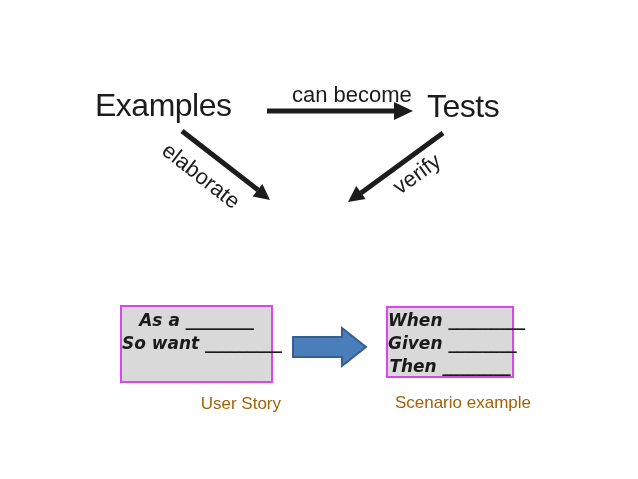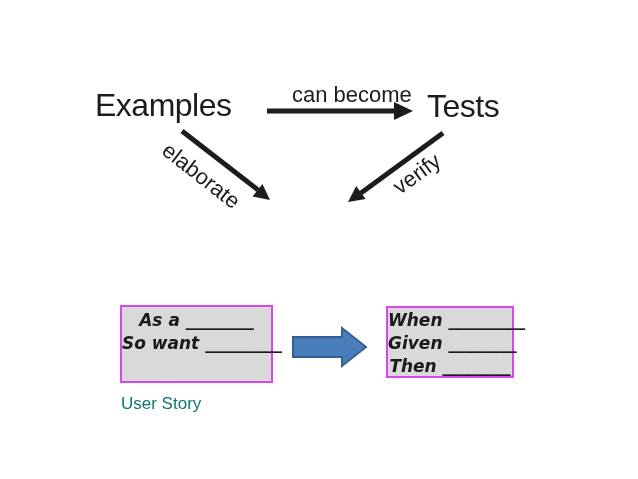--- a/index.html
+++ b/index.html
@@ -41,22 +41,22 @@
     font-size:17px;
     line-height:23px;
     color:#1a1a1a;
     text-align:center;
     white-space:nowrap;
   }
   .caption{
     position:absolute;
     font-size:17px;
     line-height:20px;
-    color:#0f766e;
-    text-align:left;
+    color:#a16207;
+    text-align:right;
     white-space:nowrap;
   }
 </style>
 </head>
 <body>
 
 <div class="slide" style="background: rgb(255, 255, 255);">
 
   <svg id="arrow-layer" width="638" height="479" viewBox="0 0 638 479">
 
@@ -93,14 +93,15 @@
     <div class="card-line">As a ________</div>
     <div class="card-line">So want _________</div>
   </div>
   <div class="caption" style="left:121px;top:394px;width:160px;">User Story</div>
 
   <div class="card" style="left:386px;top:306px;width:128px;height:72px;padding-top:1px;">
     <div class="card-line">When _________</div>
     <div class="card-line">Given ________</div>
     <div class="card-line">Then ________</div>
   </div>
+  <div class="caption" style="left:371px;top:393px;width:160px;">Scenario example</div>
 
 </div>
 
 </body></html>

